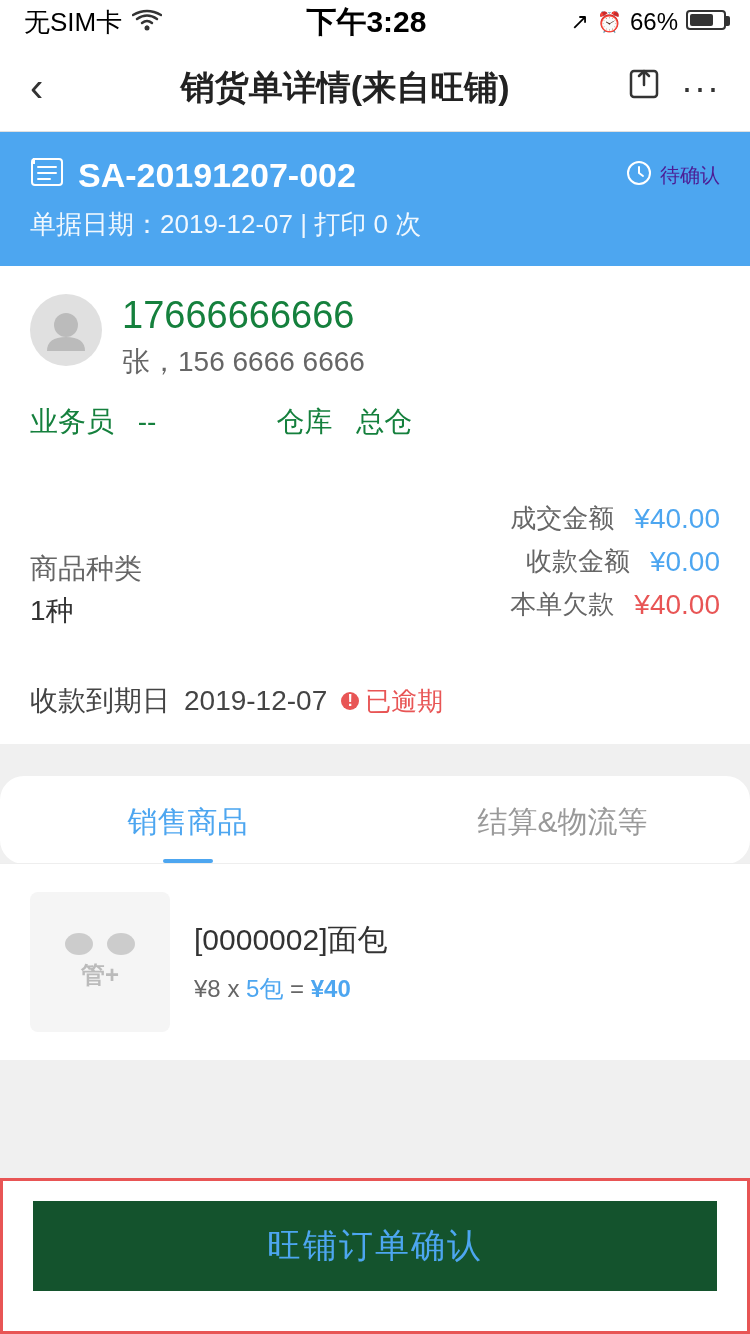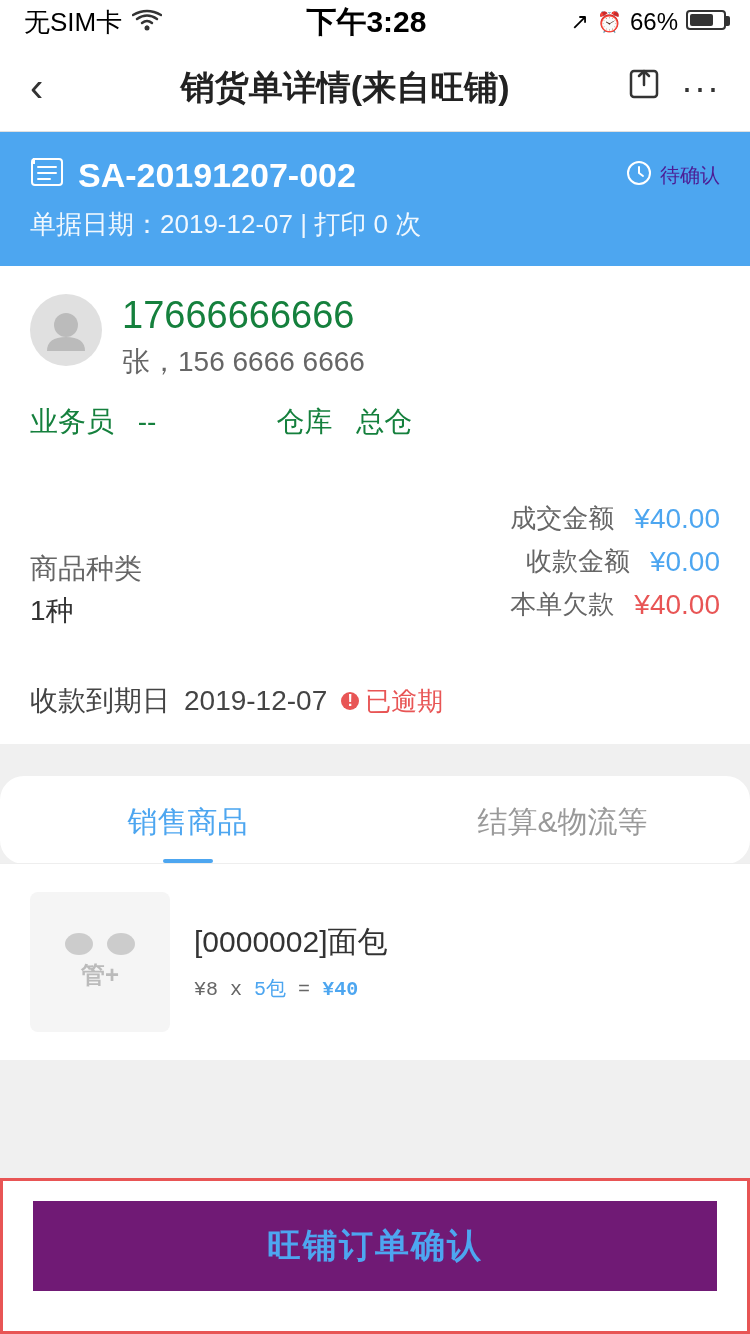--- a/index.html
+++ b/index.html
@@ -305,23 +305,22 @@
       font-weight: 600;
     }
     .product-info { flex: 1; }
     .product-name {
       font-size: 30px;
       color: #333;
       font-weight: 500;
       margin-bottom: 12px;
     }
     .product-price {
-      font-size: 20px;
+      font-size: 24px;
       color: #666;
-      font-family: Liberation Mono, monospace;
     }
     .product-price .qty { color: #4da6f0; }
     .product-price .total { color: #4da6f0; font-weight: 600; }
 
     
     .bottom-area {
       background: #f0f0f0;
       flex: 1;
       min-height: 300px;
     }
@@ -332,25 +331,25 @@
       bottom: 0;
       left: 0;
       width: 750px;
       background: #fff;
       padding: 20px 30px 40px;
       border: 3px solid #e85555;
     }
     .confirm-btn {
       width: 100%;
       height: 90px;
-      background: #701a75;
+      background: #14532d;
       border: none;
       font-size: 34px;
       color: #4da6f0;
-      font-weight: 700;
+      font-weight: 400;
       cursor: pointer;
       letter-spacing: 2px;
     }
   </style>
 </head>
 <body>
 
 <div class="status-bar">
   <div class="status-left">
     <span>无SIM卡</span>

